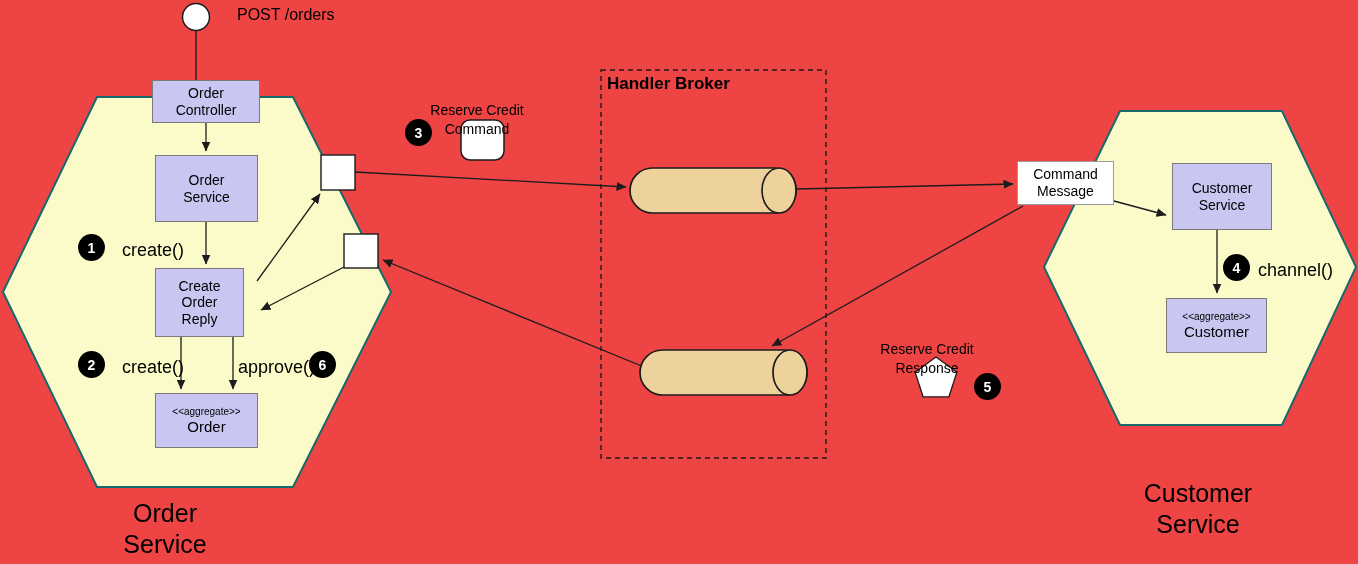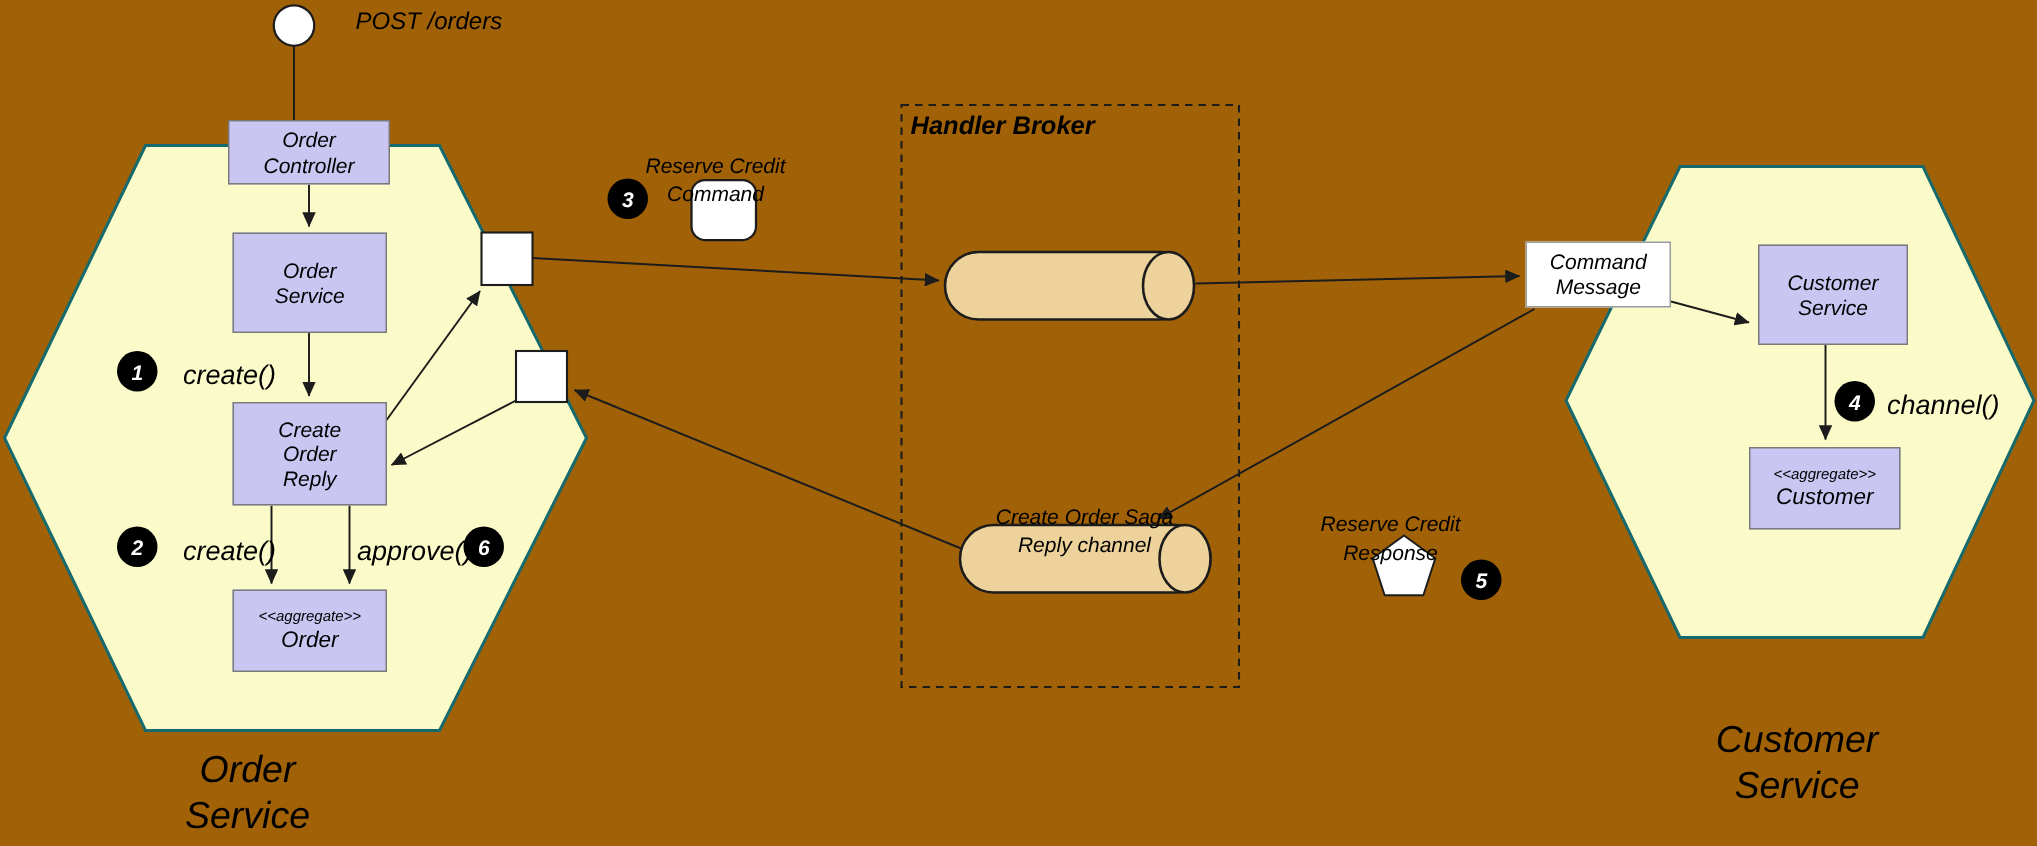--- a/index.html
+++ b/index.html
@@ -1,18 +1,18 @@
 <!DOCTYPE html>
 <html><head>
 <meta charset="utf-8">
 <style>
   html,body{margin:0;padding:0;background:#fff;}
   .canvas{
-    position:relative;width:1358px;height:564px;background:#a16207;
-    font-family:"Liberation Sans", sans-serif;color:#000;overflow:hidden;font-style:italic;
+    position:relative;width:1358px;height:564px;background:#ef4444;
+    font-family:"Liberation Sans", sans-serif;color:#000;overflow:hidden;
   }
   .layer{position:absolute;left:0;top:0;}
   .box{
     position:absolute;background:#C9C6F2;border:1px solid #7a7a7a;
     display:flex;flex-direction:column;align-items:center;justify-content:center;
     font-size:14px;line-height:1.18;text-align:center;box-sizing:border-box;
   }
   .box.white{background:#ffffff;border:1px solid #9a9a9a;}
   .box .stereo{font-size:10px;line-height:1.2;}
   .box .agg-name{font-size:15px;line-height:1.2;}
@@ -83,21 +83,21 @@
   <div class="box" style="left:152px;top:80px;width:108px;height:43px;">
     <span>Order</span>
     <span>Controller</span>
   </div>
 
   <div class="box" style="left:155px;top:155px;width:103px;height:67px;">
     <span>Order</span>
     <span>Service</span>
   </div>
 
-  <div class="box" style="left:155px;top:268px;width:103px;height:69px;">
+  <div class="box" style="left:155px;top:268px;width:89px;height:69px;">
     <span>Create</span>
     <span>Order</span>
     <span>Reply</span>
   </div>
 
   <div class="box" style="left:155px;top:393px;width:103px;height:55px;">
     <span class="stereo">&lt;&lt;aggregate&gt;&gt;</span>
     <span class="agg-name">Order</span>
   </div>
 
@@ -125,24 +125,20 @@
     <div>Reserve Credit</div>
     <div>Response</div>
   </div>
   <div class="badge" style="left:974px;top:373px;">5</div>
 
   <div class="broker-title" style="left:607px;top:74px;">Handler Broker</div>
 
   <div class="lbl-center" style="left:616px;top:121px;width:200px;">
   </div>
 
-  <div class="lbl-center" style="left:623px;top:307px;width:200px;">
-    <div>Create Order Saga</div>
-    <div>Reply channel</div>
-  </div>
 
   <div class="box white" style="left:1017px;top:161px;width:97px;height:44px;">
     <span>Command</span>
     <span>Message</span>
   </div>
 
   <div class="box" style="left:1172px;top:163px;width:100px;height:67px;">
     <span>Customer</span>
     <span>Service</span>
   </div>

